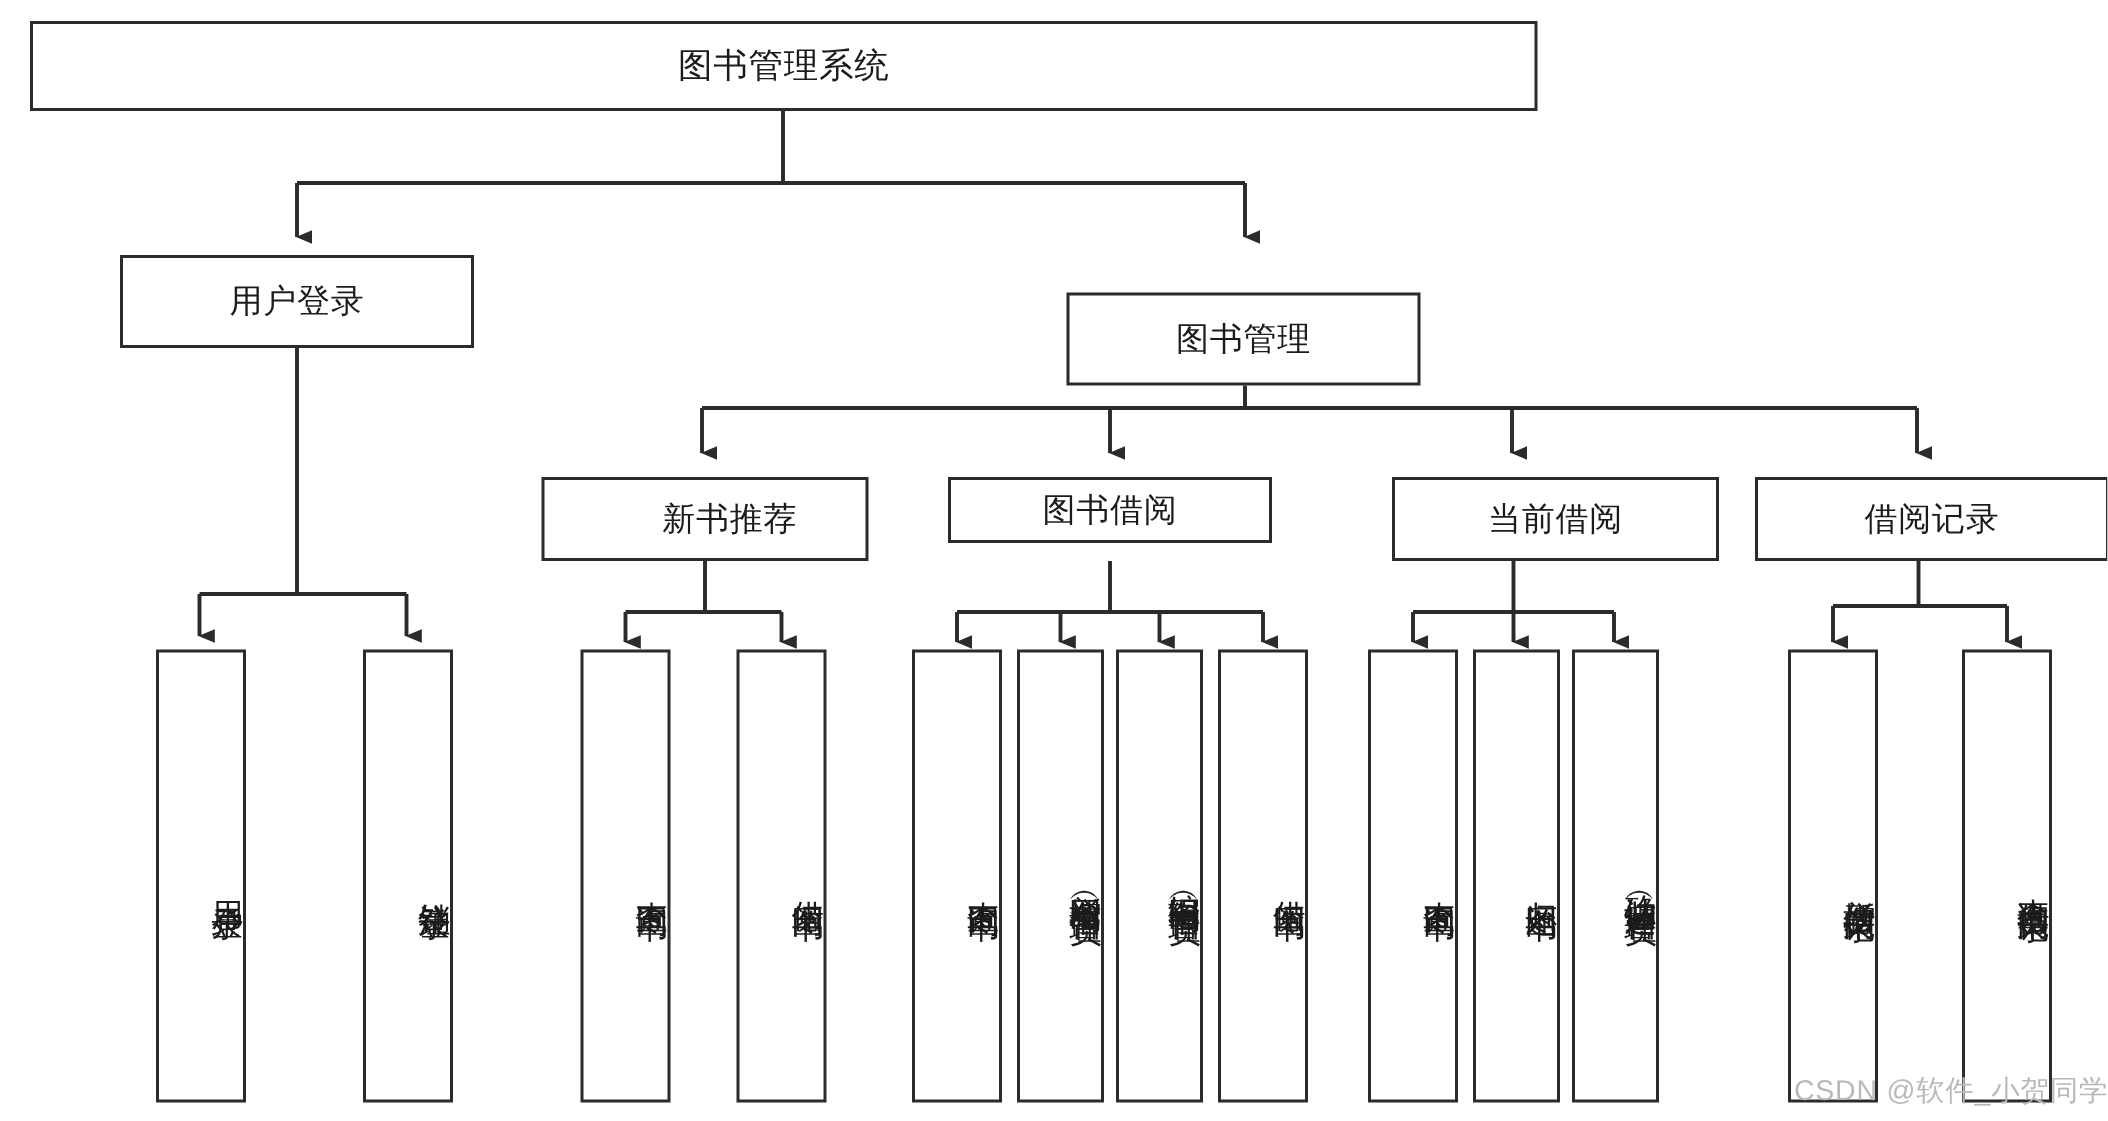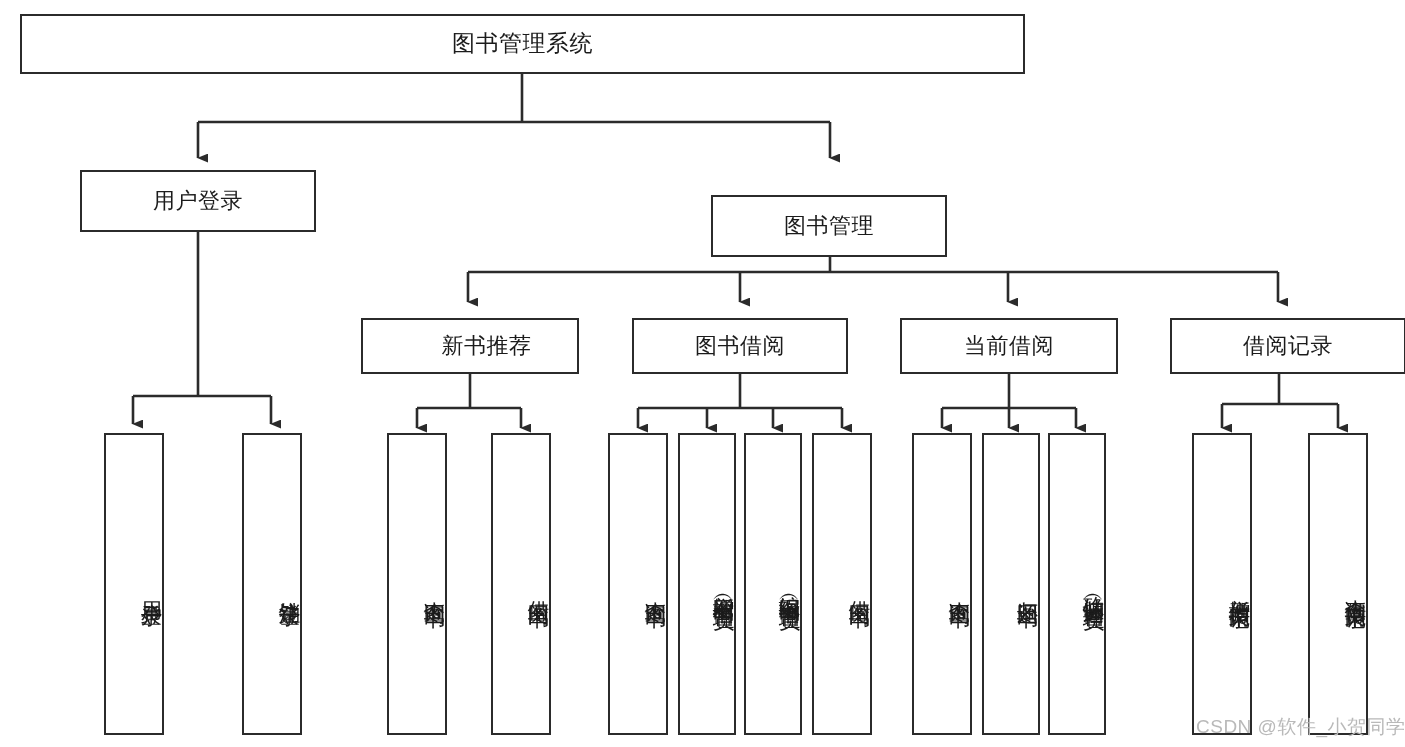--- a/index.html
+++ b/index.html
@@ -129,24 +129,24 @@
   <div class="node node-h" style="left:80px; top:170px; width:236px; height:62px;">
     <span>用户登录</span>
   </div>
   <div class="node node-h" style="left:711px; top:170px; width:236px; height:62px;margin-top:25px;">
     <span>图书管理</span>
   </div>
 
   <div class="node node-h" style="left:361px; top:318px; width:218px; height:56px;padding-left:33px;">
     <span>新书推荐</span>
   </div>
-  <div class="node node-h" style="left:632px; top:318px; width:216px; height:56px;">
+  <div class="node node-h" style="left:632px; top:318px; width:216px; height:44px;">
     <span>图书借阅</span>
   </div>
-  <div class="node node-h" style="left:900px; top:318px; width:218px; height:56px;">
+  <div class="node node-h" style="left:928px; top:318px; width:218px; height:56px;">
     <span>当前借阅</span>
   </div>
   <div class="node node-h" style="left:1170px; top:318px; width:236px; height:56px;">
     <span>借阅记录</span>
   </div>
 
   <div class="node node-v" style="left:104px; top:433px; width:60px; height:302px;">
     <span>用户登录</span>
   </div>
   <div class="node node-v" style="left:242px; top:433px; width:60px; height:302px;">

